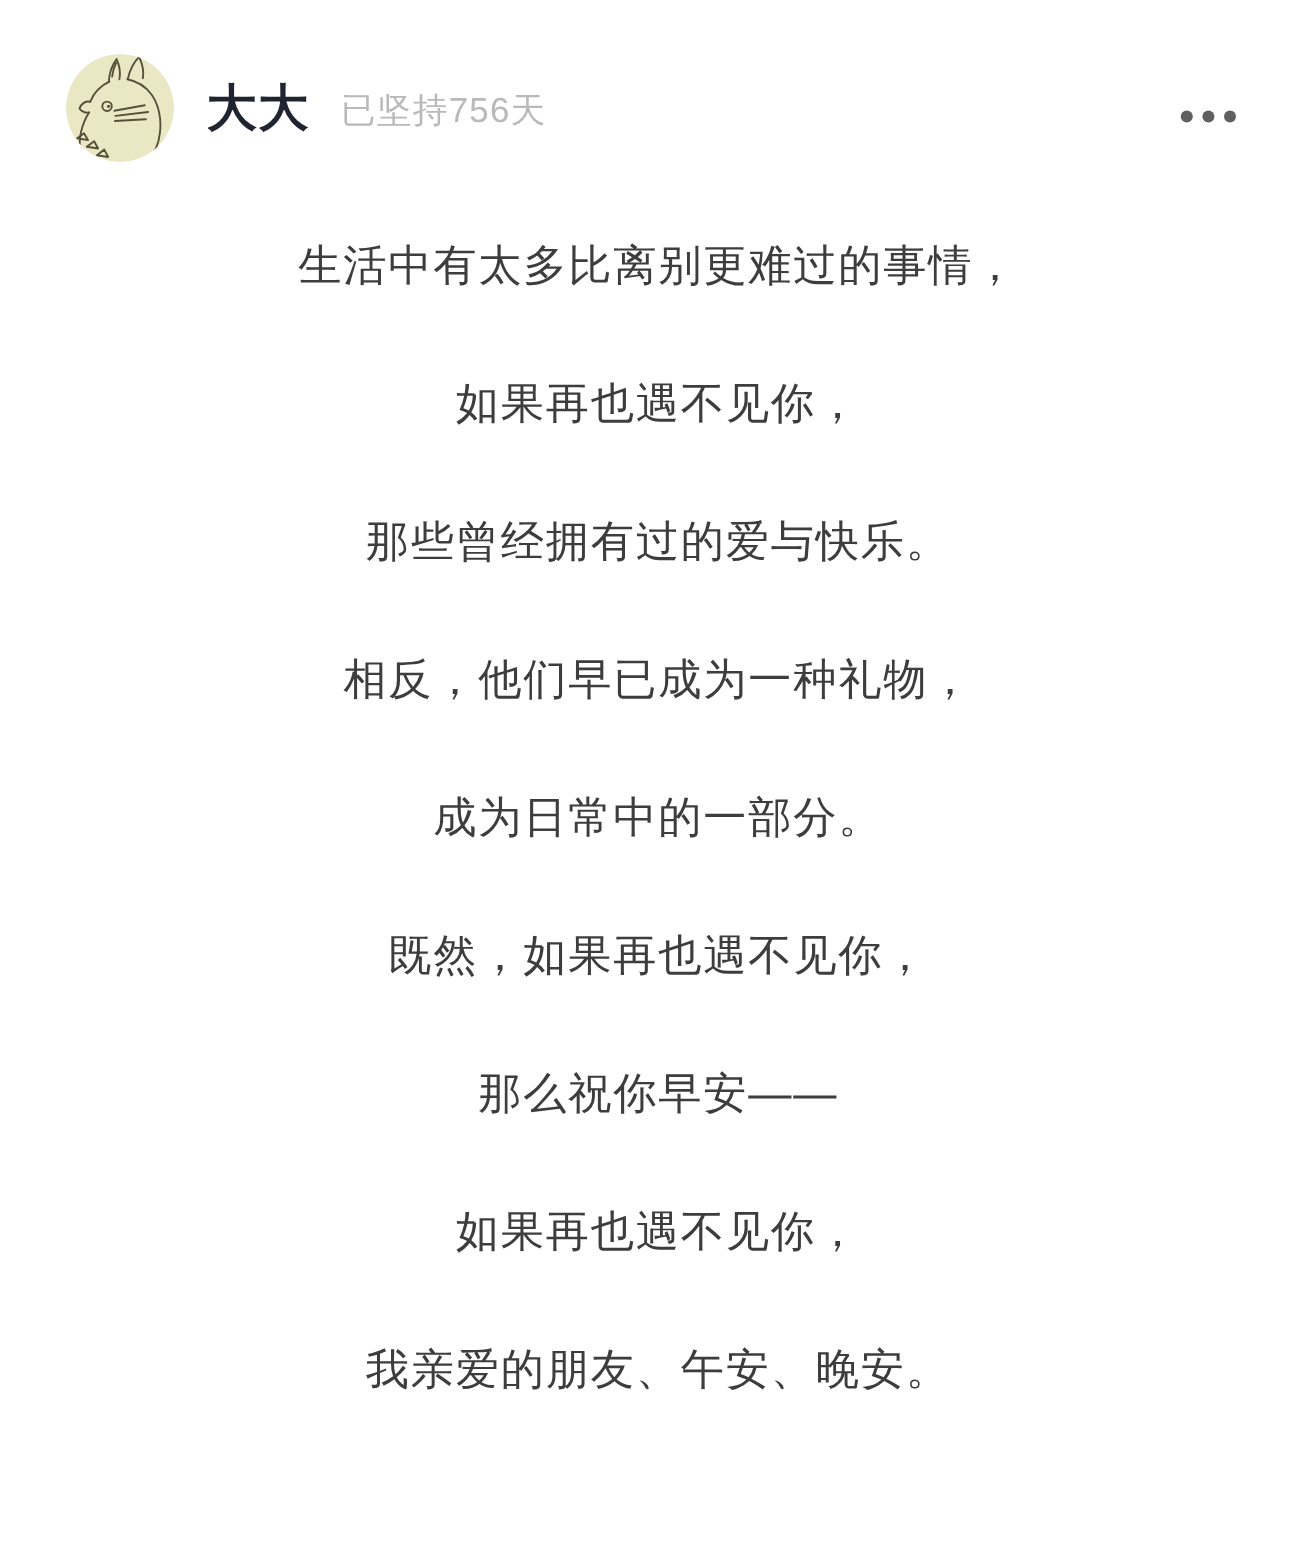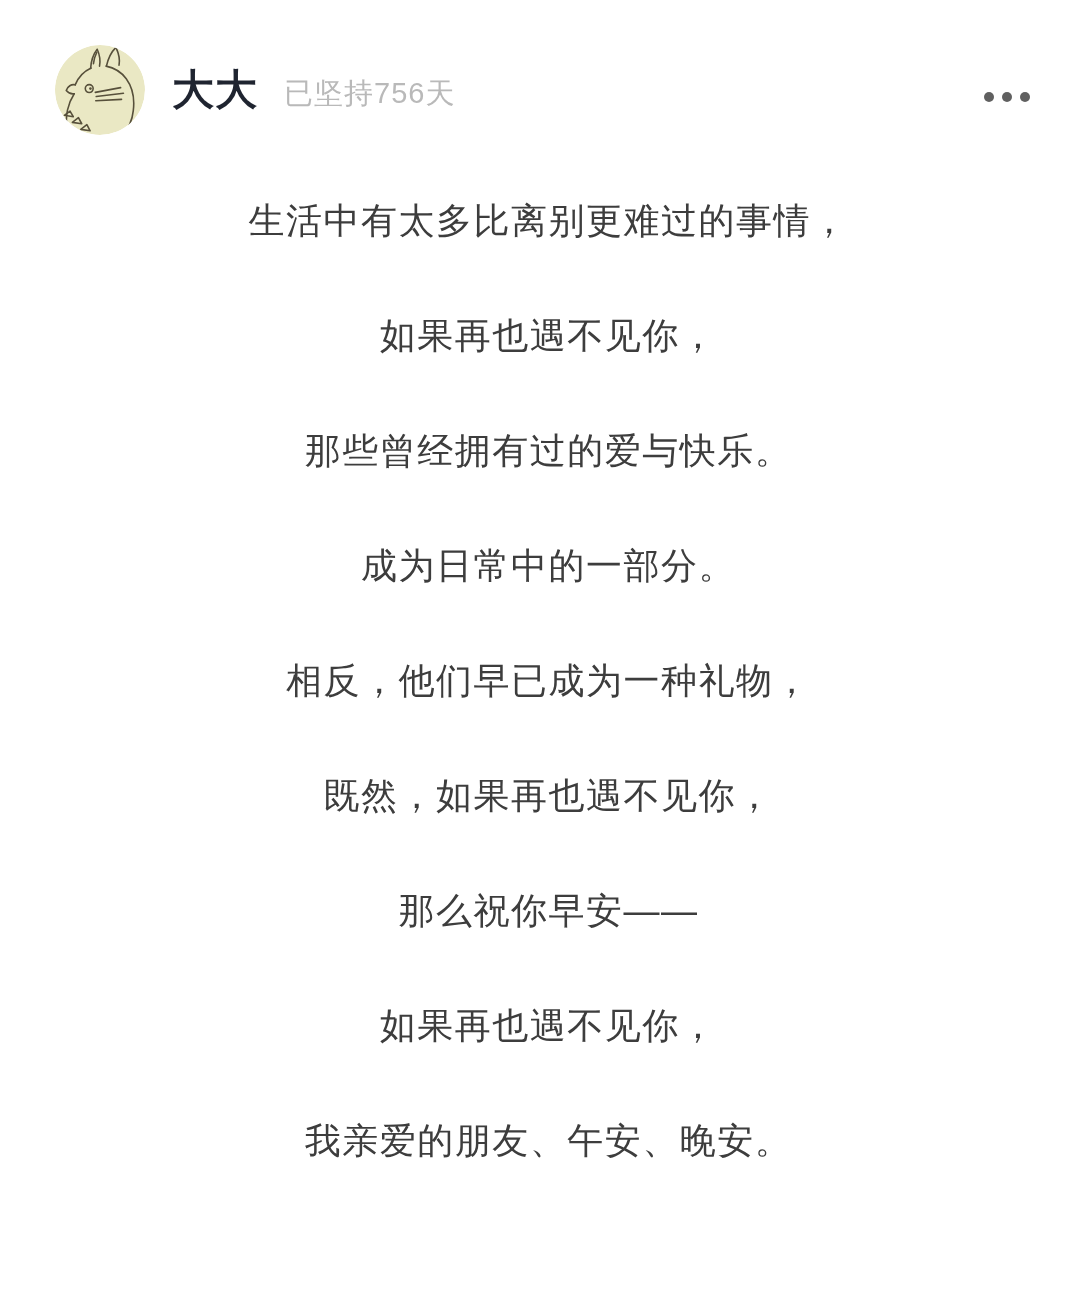--- a/index.html
+++ b/index.html
@@ -108,21 +108,21 @@
       <span class="dot"></span>
       <span class="dot"></span>
     </div>
 
   </div>
 
   <div class="post-body">
     <p>生活中有太多比离别更难过的事情，</p>
     <p>如果再也遇不见你，</p>
     <p>那些曾经拥有过的爱与快乐。</p>
+    <p>相反，他们早已成为一种礼物，</p>
     <p>成为日常中的一部分。</p>
-    <p>相反，他们早已成为一种礼物，</p>
     <p>既然，如果再也遇不见你，</p>
     <p>那么祝你早安——</p>
     <p>如果再也遇不见你，</p>
     <p>我亲爱的朋友、午安、晚安。</p>
   </div>
 
 </div>
 
 </body></html>

